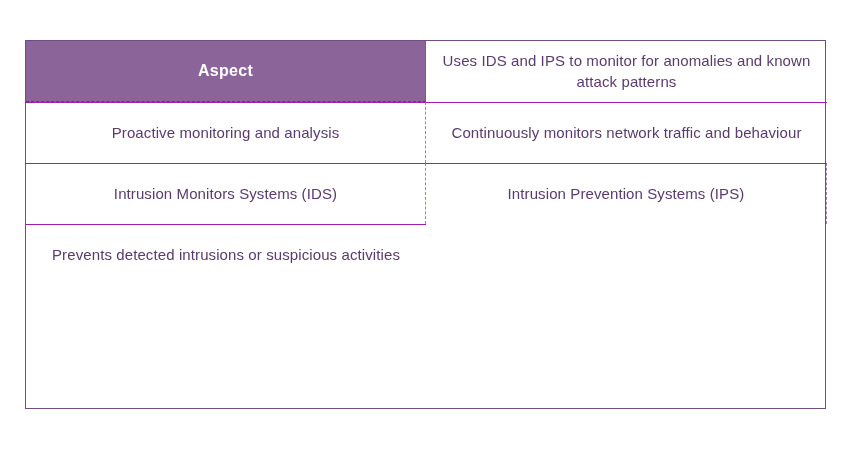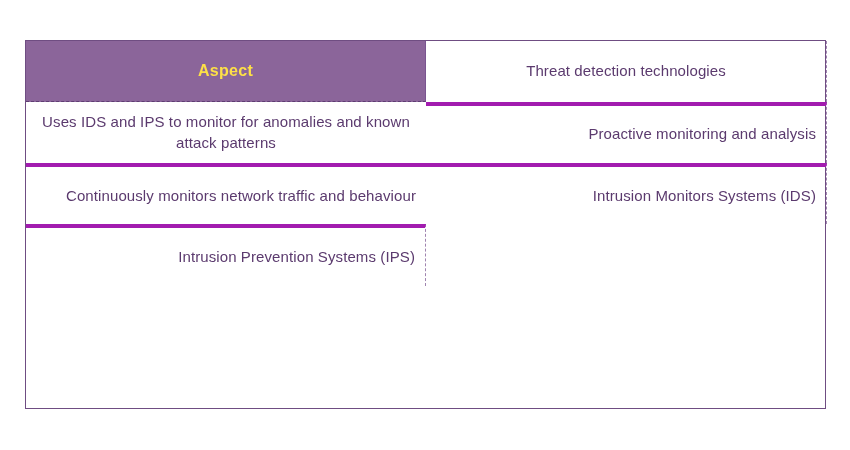--- a/index.html
+++ b/index.html
@@ -32,66 +32,65 @@
     justify-content: center;
     text-align: center;
     padding: 6px 10px;
     line-height: 1.35;
   }
   .cell.col-0 {
     border-right: 1px dashed #9f84af;
   }
   .header-cell {
     background: #8b659a;
-    color: #fde047;
+    color: #ffffff;
     font-weight: 700;
     font-size: 16px;
     letter-spacing: 0.3px;
     border-bottom: 1px dashed #5f3d73;
   }
   .header-cell.col-0 {
     border-right: 1px solid #7a5590;
   }
   .body-cell {
     color: #5b3a6e;
     font-size: 15px;
     letter-spacing: 0.1px;
   }
   .body-cell.rule-top {
-    border-top: 4px solid #a21caf;
-    justify-content: flex-end;
+    border-top: 1px solid #a21caf;
   }
 </style>
 </head>
 <body>
 
 <div class="page">
   <div class="sec-table">
 
     <div class="cell header-cell col-0">
       <span>Aspect</span>
     </div>
 
-    <div class="cell body-cell col-0">
-      <span>Threat detection technologies</span>
-    </div>
     <div class="cell body-cell col-1">
       <span>Uses IDS and IPS to monitor for anomalies and known attack patterns</span>
     </div>
 
     <div class="cell body-cell col-0 rule-top">
       <span>Proactive monitoring and analysis</span>
     </div>
     <div class="cell body-cell col-1 rule-top">
       <span>Continuously monitors network traffic and behaviour</span>
     </div>
 
     <div class="cell body-cell col-0 rule-top">
       <span>Intrusion Monitors Systems (IDS)</span>
     </div>
 
     <div class="cell body-cell col-0 rule-top">
       <span>Intrusion Prevention Systems (IPS)</span>
     </div>
+    <div class="cell body-cell col-1 rule-top">
+      <span>Prevents detected intrusions or suspicious activities</span>
+    </div>
 
 
   </div>
 </div>
 
 </body></html>

